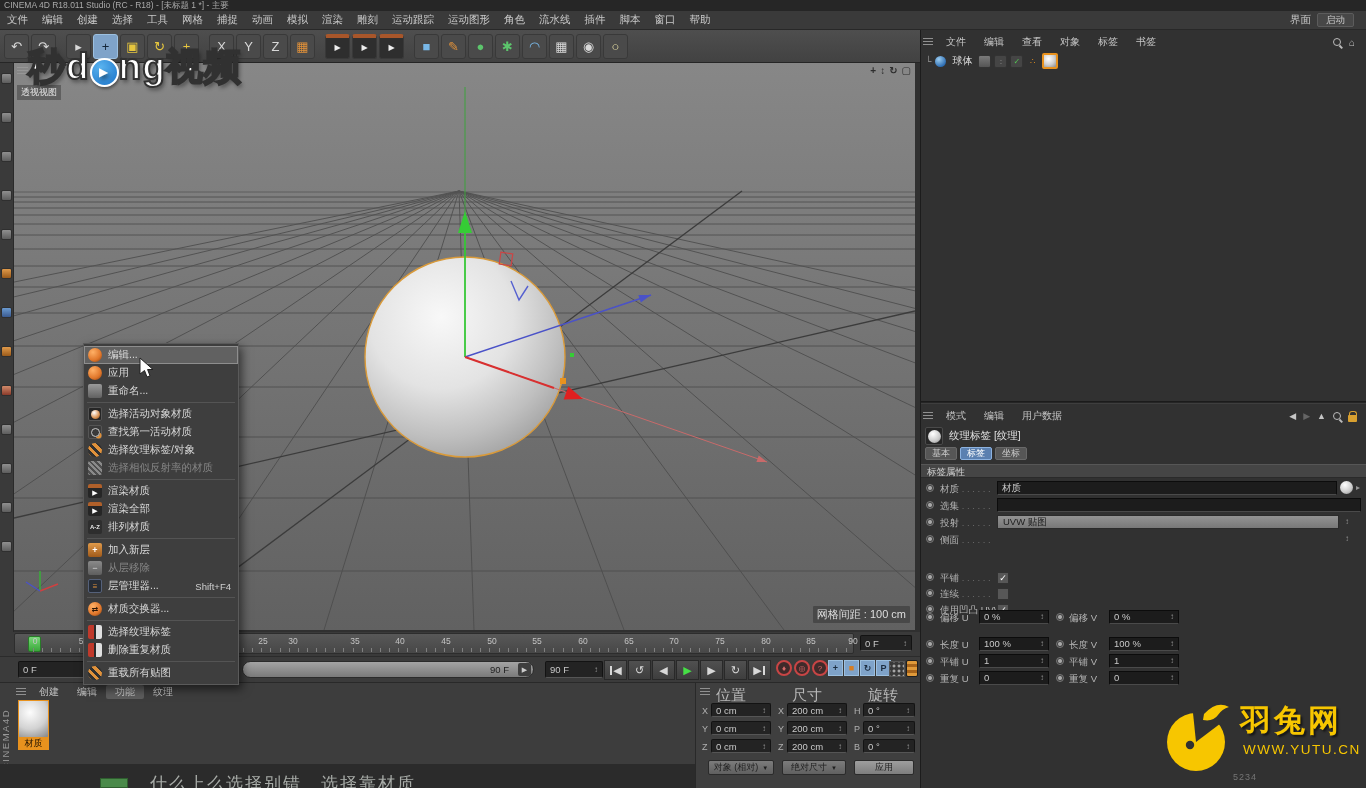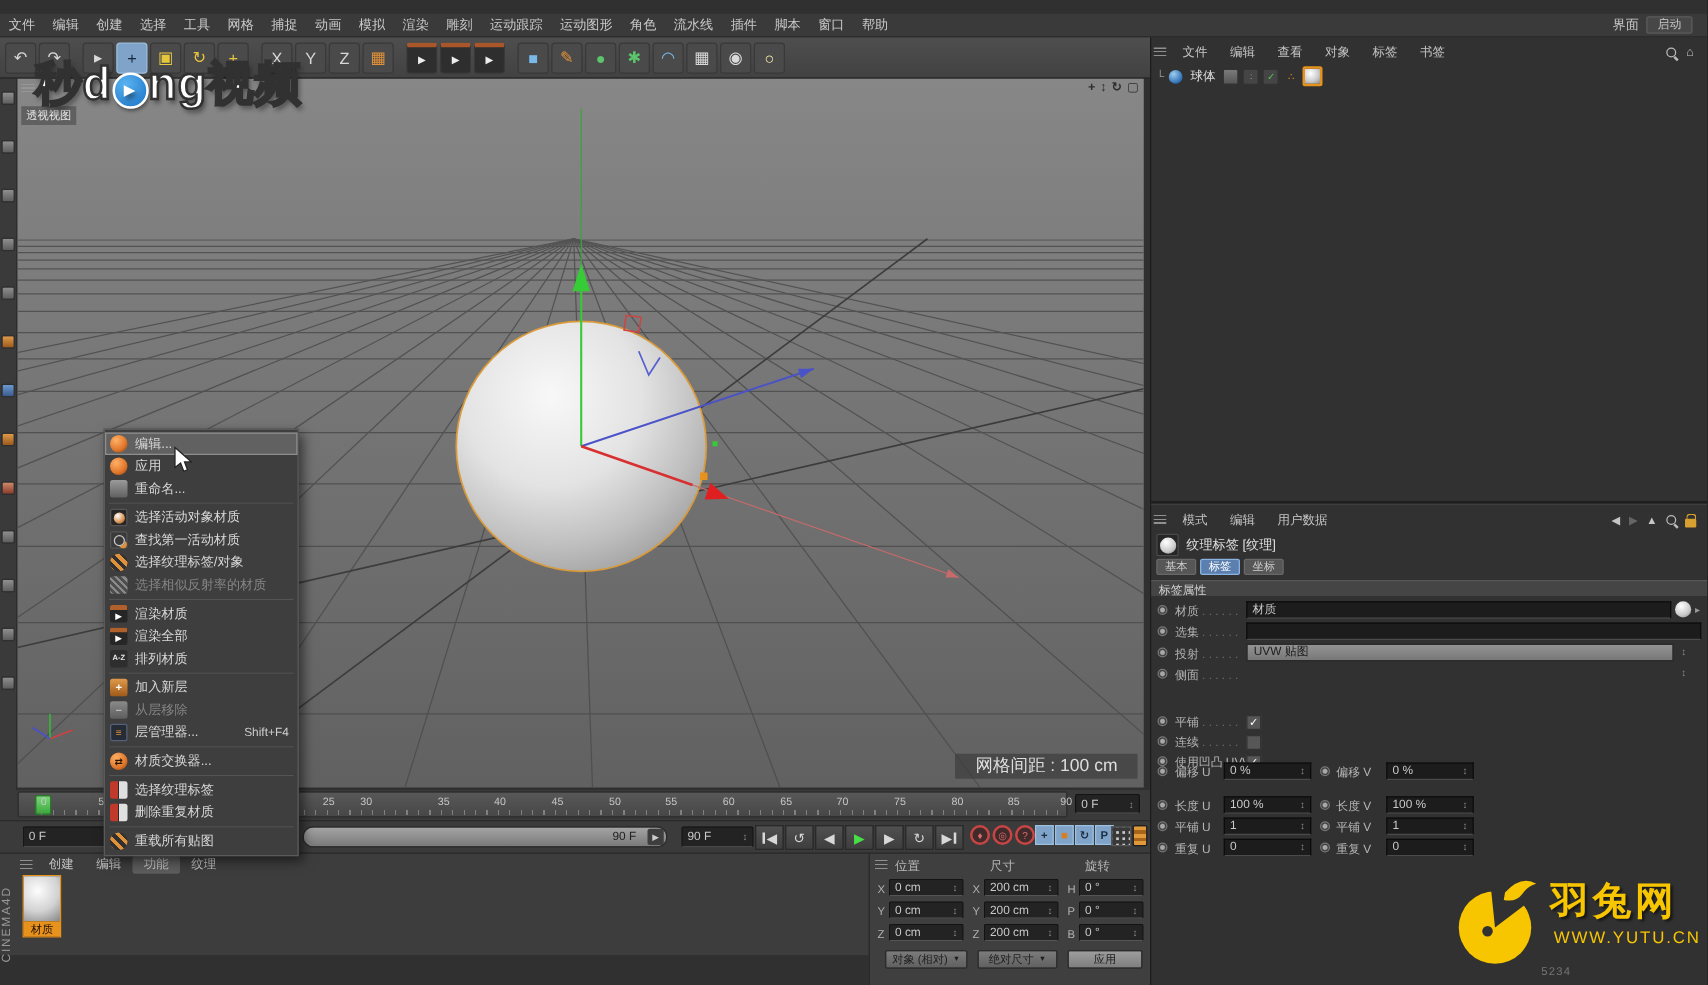--- a/index.html
+++ b/index.html
@@ -24,21 +24,21 @@
   
   .left-strip{position:absolute;left:0;top:63px;width:14px;height:619px;background:#3a3a3a;border-right:1px solid #2a2a2a;display:flex;flex-direction:column;align-items:center;gap:28px;padding-top:10px}
   .ls-icon{width:11px;height:11px;border-radius:2px;background:linear-gradient(#8f8f8f,#5d5d5d);border:1px solid #2f2f2f;flex:none}
   .ls-org{background:linear-gradient(#e09a4a,#9a5a1a)}
   .ls-blu{background:linear-gradient(#6a9ad0,#3a5a90)}
   .ls-red{background:linear-gradient(#d08a6a,#8a3a2a)}
 
   
   .viewport{position:absolute;left:14px;top:63px;width:901px;height:567px;background:linear-gradient(#878787,#616161);overflow:hidden}
   .vp-label{position:absolute;left:3px;top:22px;font-size:9px;color:#e6e6e6;background:rgba(72,72,72,.6);padding:1px 4px}
-  .vp-grid-info{position:absolute;right:5px;bottom:7px;font-size:14px;color:#dedede;background:rgba(58,58,58,.65);padding:1px 16px;border-radius:1px}
+  .vp-grid-info{position:absolute;right:5px;bottom:7px;font-size:11px;color:#dedede;background:rgba(58,58,58,.65);padding:1px 4px;border-radius:1px}
   .vp-icons{position:absolute;right:4px;top:2px;display:flex;gap:4px;color:#2d2d2d;font-size:10px;font-weight:bold}
   .vp-menu-ic{position:absolute;left:3px;top:4px;width:11px;height:9px;background:repeating-linear-gradient(#9a9a9a 0 1px,transparent 1px 3px);opacity:.8}
 
   
   .watermark{position:absolute;left:28px;top:42px;z-index:40;font-size:37px;font-weight:bold;color:#fff;-webkit-text-stroke:2px #313131;text-shadow:2px 3px 4px rgba(0,0,0,.45);letter-spacing:1px;white-space:nowrap}
   .wm-play{display:inline-flex;width:29px;height:29px;border-radius:50%;background:radial-gradient(circle at 35% 30%,#5ab4f0,#1a72c8);align-items:center;justify-content:center;font-size:12px;color:#fff;-webkit-text-stroke:0;border:2px solid #fff;box-shadow:1px 2px 3px rgba(0,0,0,.4);vertical-align:3px}
 
   
   .cmenu{position:absolute;left:83px;top:343px;width:156px;background:#3e3e3e;border:1px solid #5a5a5a;box-shadow:3px 4px 9px rgba(0,0,0,.55);z-index:50;padding:2px 0}
   .cm-item{height:18px;display:flex;align-items:center;padding:0 4px;font-size:10.5px;color:#d8d8d8;white-space:nowrap}
@@ -97,21 +97,21 @@
   .mat-thumb{position:absolute;left:0;top:0;width:29px;height:36px;background:radial-gradient(circle at 38% 32%,#fdfdfd,#d2d2d2 55%,#8e8e8e 95%)}
   .mat-label{position:absolute;left:0;bottom:0;width:29px;height:12px;background:#e8921e;color:#201200;font-size:9px;text-align:center;line-height:12px}
 
   
   .substrip{position:absolute;left:0;top:764px;width:695px;height:24px;background:#2b2b2b;overflow:hidden}
   .sub-green{position:absolute;left:100px;top:14px;width:28px;height:10px;background:#4a8a4a;border:1px solid #2e5e2e}
   .sub-text{position:absolute;left:150px;top:8px;font-size:17px;color:#a8aca8;letter-spacing:2px;white-space:nowrap}
 
   
   .coords{position:absolute;left:695px;top:682px;width:225px;height:106px;background:#3f3f3f;border-top:1px solid #292929;border-left:1px solid #292929}
-  .c-head{position:absolute;top:3px;font-size:10px;color:#b8b8b8}
+  .c-head{position:absolute;top:3px;font-size:15px;color:#b8b8b8}
   .c-lbl{position:absolute;font-size:9px;color:#b0b0b0}
   .cfield{position:absolute;height:14px;width:60px}
   .cdrop{position:absolute;height:15px;background:linear-gradient(#7c7c7c,#606060);border:1px solid #2b2b2b;border-radius:2px;color:#1e1e1e;font-size:9px;display:flex;align-items:center;justify-content:center;gap:4px}
   .capply{background:linear-gradient(#9e9e9e,#7e7e7e)}
 
   
   .rpanel{position:absolute;left:920px;top:30px;width:446px;height:758px;background:#313131;border-left:1px solid #1c1c1c}
   .pmenu{position:absolute;display:flex;align-items:center;font-size:10px;color:#c5c5c5}
   .pmenu .mitem{padding:0 9px}
   .om-row{position:absolute;left:4px;top:23px;display:flex;align-items:center;gap:3px}
@@ -146,20 +146,23 @@
   
   .logo-name{position:absolute;left:1240px;top:700px;font-size:31px;font-weight:bold;color:#f7c600;letter-spacing:3px;text-shadow:2px 2px 2px rgba(0,0,0,.55)}
   .logo-url{position:absolute;left:1243px;top:742px;font-size:13.5px;color:#f7c600;letter-spacing:1.5px}
   .corner-num{position:absolute;left:1233px;top:772px;font-size:9px;color:#757575;letter-spacing:1px}
 </style>
 </head>
 <body>
 
 <div class="app">
 
+  <div class="titlebar">
+    <span>CINEMA 4D R18.011 Studio (RC - R18) - [未标题 1 *] - 主要</span>
+  </div>
 
   <div class="menubar">
     <span class="mitem">文件</span>
     <span class="mitem">编辑</span>
     <span class="mitem">创建</span>
     <span class="mitem">选择</span>
     <span class="mitem">工具</span>
     <span class="mitem">网格</span>
     <span class="mitem">捕捉</span>
     <span class="mitem">动画</span>
@@ -549,20 +552,24 @@
       <span class="mitem mm-sel">功能</span>
       <span class="mitem">纹理</span>
     </div>
   </div>
   <div class="brand">CINEMA4D</div>
   <div class="mat-tile">
     <div class="mat-thumb"></div>
     <div class="mat-label">材质</div>
   </div>
 
+  <div class="substrip">
+    <div class="sub-green"></div>
+    <div class="sub-text">什么上么选择别错　选择靠材质</div>
+  </div>
 
   <div class="coords">
     <span class="grid-ic abs" style="left:4px;top:5px"></span>
     <span class="c-head" style="left:20px">位置</span>
     <span class="c-head" style="left:96px">尺寸</span>
     <span class="c-head" style="left:172px">旋转</span>
 
     <span class="c-lbl" style="left:6px;top:23px">X</span>
     <div class="dfield cfield" style="left:15px;top:20px">
         <span>0 cm</span>

